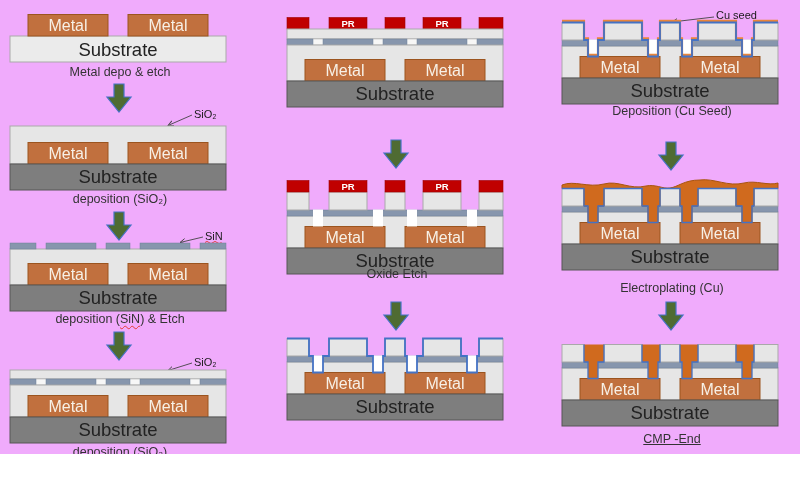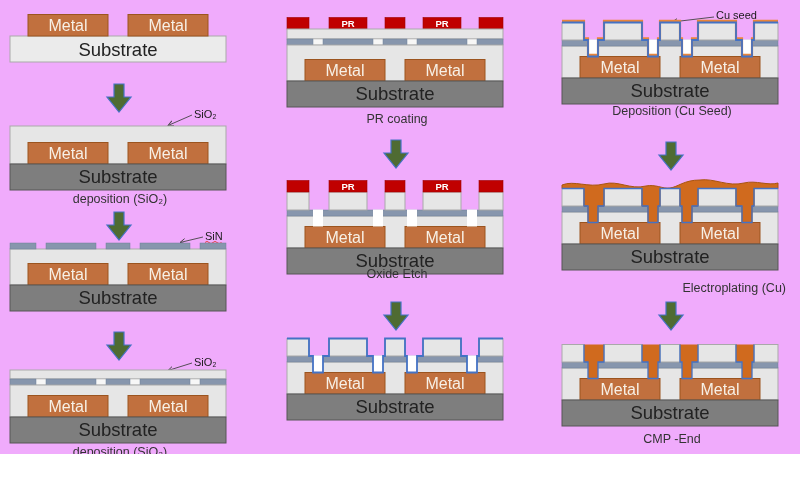--- a/index.html
+++ b/index.html
@@ -45,20 +45,23 @@
   <div class="panel" style="left:6px;top:14px;">
     <svg width="228" height="50" viewBox="0 0 228 50">
       <rect x="4" y="22" width="216" height="26" class="f-sub1"></rect>
       <rect x="22" y="0.5" width="80" height="21.5" class="f-metal"></rect>
       <rect x="122" y="0.5" width="80" height="21.5" class="f-metal"></rect>
       <text x="62" y="17" class="t-metal">Metal</text>
       <text x="162" y="17" class="t-metal">Metal</text>
       <text x="112" y="42" class="t-sub">Substrate</text>
     </svg>
   </div>
+  <div class="caption" style="left:6px;top:65px;">
+    <span>Metal depo &amp; etch</span>
+  </div>
   <svg class="flow-arrow" style="left:107px;top:84px;" viewBox="0 0 24 28">
     <path d="M7,0 H17 V13 H24 L12,28 L0,13 H7 Z"></path>
   </svg>
 
   <div class="panel" style="left:6px;top:106px;">
     <svg width="228" height="84" viewBox="0 0 228 84">
       <text x="188" y="12" class="t-ann">SiO₂</text>
       <line x1="186" y1="9" x2="162" y2="19.5" class="ln-ann" marker-end="url(#ah)"></line>
       <rect x="4" y="20" width="216" height="38" class="f-ox"></rect>
       <rect x="22" y="36.5" width="80" height="21.5" class="f-metal"></rect>
@@ -90,20 +93,23 @@
         <rect x="194" y="14" width="26" height="6" class="f-sin"></rect>
       </g>
       <rect x="22" y="34.5" width="80" height="21.5" class="f-metal"></rect>
       <rect x="122" y="34.5" width="80" height="21.5" class="f-metal"></rect>
       <text x="62" y="51" class="t-metal">Metal</text>
       <text x="162" y="51" class="t-metal">Metal</text>
       <rect x="4" y="56" width="216" height="26" class="f-sub"></rect>
       <text x="112" y="75" class="t-sub">Substrate</text>
     </svg>
   </div>
+  <div class="caption" style="left:6px;top:312px;">
+    <span>deposition (</span><span class="squig">SiN</span><span>) &amp; Etch</span>
+  </div>
   <svg class="flow-arrow" style="left:107px;top:332px;" viewBox="0 0 24 28">
     <path d="M7,0 H17 V13 H24 L12,28 L0,13 H7 Z"></path>
   </svg>
 
   <div class="panel" style="left:6px;top:354px;">
     <svg width="228" height="89" viewBox="0 0 228 89">
       <text x="188" y="12" class="t-ann">SiO₂</text>
       <line x1="186" y1="9" x2="162" y2="16.5" class="ln-ann" marker-end="url(#ah)"></line>
       <rect x="4" y="16" width="216" height="9" class="f-ox"></rect>
       <rect x="4" y="25" width="216" height="6" class="f-ox-row"></rect>
@@ -148,23 +154,20 @@
         <rect x="194" y="22" width="26" height="6" class="f-sin"></rect>
       </g>
       <rect x="4" y="28" width="216" height="36" class="f-ox"></rect>
       <rect x="22" y="42.5" width="80" height="21.5" class="f-metal"></rect>
       <rect x="122" y="42.5" width="80" height="21.5" class="f-metal"></rect>
       <text x="62" y="59" class="t-metal">Metal</text>
       <text x="162" y="59" class="t-metal">Metal</text>
       <rect x="4" y="64" width="216" height="26" class="f-sub"></rect>
       <text x="112" y="83" class="t-sub">Substrate</text>
     </svg>
-  </div>
-  <div class="caption" style="left:283px;top:112px;">
-    <span>PR coating</span>
   </div>
   <svg class="flow-arrow" style="left:384px;top:140px;" viewBox="0 0 24 28">
     <path d="M7,0 H17 V13 H24 L12,28 L0,13 H7 Z"></path>
   </svg>
 
   <div class="panel" style="left:283px;top:180px;">
     <svg width="228" height="94" viewBox="0 0 228 94">
       <rect x="4" y="36" width="216" height="32" class="f-ox"></rect>
       <rect x="22" y="46.5" width="80" height="21.5" class="f-metal"></rect>
       <rect x="122" y="46.5" width="80" height="21.5" class="f-metal"></rect>
@@ -282,21 +285,21 @@
       </g>
       <path class="f-cu-big" d="M4,7 C16,2 30,10 46,6 C60,2 72,12 88,8 C98,6 104,11 112,10 C120,9 126,2 142,2 C156,0 170,9 186,5 C198,2 210,8 220,5
            L220,10.5 H196 V28 H194 V44.5 H184 V28 H178 V10.5 H140 V28 H134 V44.5 H124 V28 H122 V10.5 H102 V28 H100 V44.5 H90 V28 H84 V10.5 H46 V28 H40 V44.5 H30 V28 H26 V10.5 H4 Z"></path>
       <path class="ln-liner-thin" d="M4,10.5 H26 V28 H30 V44.5 H40 V28 H46 V10.5 H84 V28 H90 V44.5 H100 V28 H102 V10.5 H122 V28 H124 V44.5 H134 V28 H140 V10.5 H178 V28 H184 V44.5 H194 V28 H196 V10.5 H220"></path>
       <text x="62" y="61" class="t-metal">Metal</text>
       <text x="162" y="61" class="t-metal">Metal</text>
       <rect x="4" y="66" width="216" height="26" class="f-sub"></rect>
       <text x="112" y="85" class="t-sub">Substrate</text>
     </svg>
   </div>
-  <div class="caption" style="left:558px;top:281px;text-align:right;">
+  <div class="caption" style="left:558px;top:281px;">
     <span>Electroplating (Cu)</span>
   </div>
   <svg class="flow-arrow" style="left:659px;top:302px;" viewBox="0 0 24 28">
     <path d="M7,0 H17 V13 H24 L12,28 L0,13 H7 Z"></path>
   </svg>
 
   <div class="panel" style="left:558px;top:344px;">
     <svg width="228" height="82" viewBox="0 0 228 82">
       <rect x="4" y="24" width="216" height="32" class="f-ox"></rect>
       <rect x="22" y="34.5" width="80" height="21.5" class="f-metal"></rect>
@@ -324,21 +327,21 @@
         <path class="ln-liner-thin" d="M84,0.5 V18 H90 V34.5 H100 V18 H102 V0.5"></path>
         <path class="ln-liner-thin" d="M122,0.5 V18 H124 V34.5 H134 V18 H140 V0.5"></path>
         <path class="ln-liner-thin" d="M178,0.5 V18 H184 V34.5 H194 V18 H196 V0.5"></path>
       </g>
       <text x="62" y="51" class="t-metal">Metal</text>
       <text x="162" y="51" class="t-metal">Metal</text>
       <rect x="4" y="56" width="216" height="26" class="f-sub"></rect>
       <text x="112" y="75" class="t-sub">Substrate</text>
     </svg>
   </div>
-  <div class="caption" style="left:558px;top:432px;">
+  <div class="caption" style="left:558px;top:432px;text-decoration:underline;">
     <span>CMP -End</span>
   </div>
 
   <svg width="0" height="0" style="position:absolute" aria-hidden="true">
     <defs>
       <marker id="ah" markerWidth="8" markerHeight="8" refX="6" refY="3" orient="auto">
         <path d="M0,0 L6,3 L0,6" fill="none" stroke="#444" stroke-width="1"></path>
       </marker>
     </defs>
   </svg>

